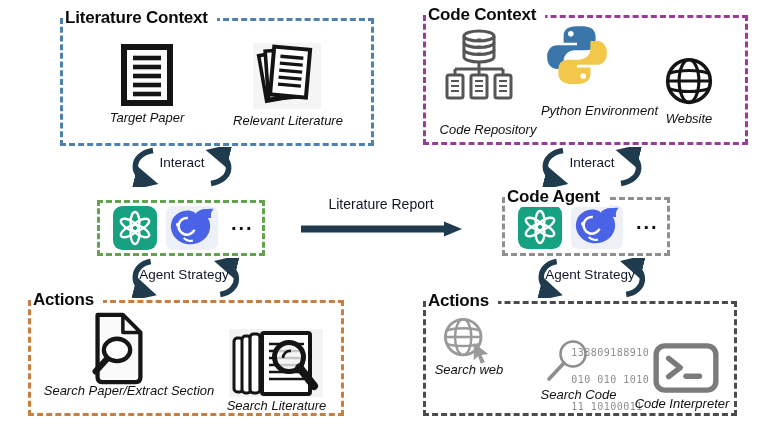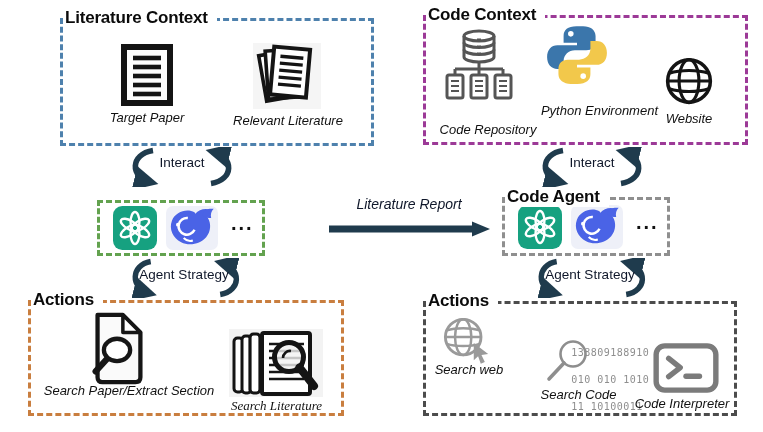--- a/index.html
+++ b/index.html
@@ -209,21 +209,21 @@
           <line x1="40" y1="22" x2="75" y2="22"></line>
         <line x1="40" y1="29" x2="75" y2="29"></line>
           <line x1="40" y1="36" x2="75" y2="36"></line>
         <line x1="40" y1="43" x2="75" y2="43"></line>
           <line x1="40" y1="50" x2="75" y2="50"></line>
       </g>
       <circle cx="60" cy="28" r="14.5" fill="rgba(243,243,243,0.8)" stroke="#141414" stroke-width="5"></circle>
       <path d="M62 22 A7 7 0 0 0 54 29" stroke="#141414" stroke-width="2.6" fill="none"></path>
       <line x1="70.5" y1="38.5" x2="85" y2="57" stroke="#141414" stroke-width="8" stroke-linecap="round"></line>
     </svg>
-    <span class="ilabel" style="left:178px; top:95px; width:135px;font-family:Liberation Serif, serif;">Search Literature</span>
+    <span class="ilabel" style="left:178px; top:95px; width:135px;">Search Literature</span>
   </div>
 
   <div class="box cact-box">
     <span class="box-title">Actions</span>
 
     <svg class="abs" style="left:14px; top:11px;" width="56" height="50" viewBox="0 0 58 52">
       <g stroke="#9a9a9a" fill="none">
         <circle cx="24" cy="23" r="18.5" stroke-width="3"></circle>
         <ellipse cx="24" cy="23" rx="8.5" ry="18.5" stroke-width="2.6"></ellipse>
         <path d="M7 16 C16 13 32 13 41 16" stroke-width="2.6"></path>
@@ -278,21 +278,21 @@
   </div>
 
   <div class="edge" style="left:520px; top:258px; width:140px; height:42px;">
     <svg width="140" height="40" viewBox="0 0 145 40" preserveAspectRatio="none">
       <path d="M38 3.5 C17 7 17 30 36 35" fill="none" stroke="#1f3b4d" stroke-width="5.6" marker-end="url(#ah)"></path>
       <path d="M110 36.5 C132 33 132 10 112 5" fill="none" stroke="#1f3b4d" stroke-width="5.6" marker-end="url(#ah)"></path>
     </svg>
     <span class="edge-label" style="top:9px;">Agent Strategy</span>
   </div>
 
-  <div class="edge" style="left:327px; top:196px; width:164px; height:42px;font-style:italic;">
+  <div class="edge" style="left:299px; top:196px; width:164px; height:42px;">
     <span class="edge-label" style="top:0; font-size:14px;">Literature Report</span>
     <svg style="position:absolute; left:0; top:25px;" width="164" height="16" viewBox="0 0 164 16">
       <line x1="2" y1="8" x2="145" y2="8" stroke="#1f3b4d" stroke-width="7"></line>
       <polygon points="145,0.5 163,8 145,15.5" fill="#1f3b4d"></polygon>
     </svg>
   </div>
 
 </div>
 
 </body></html>

